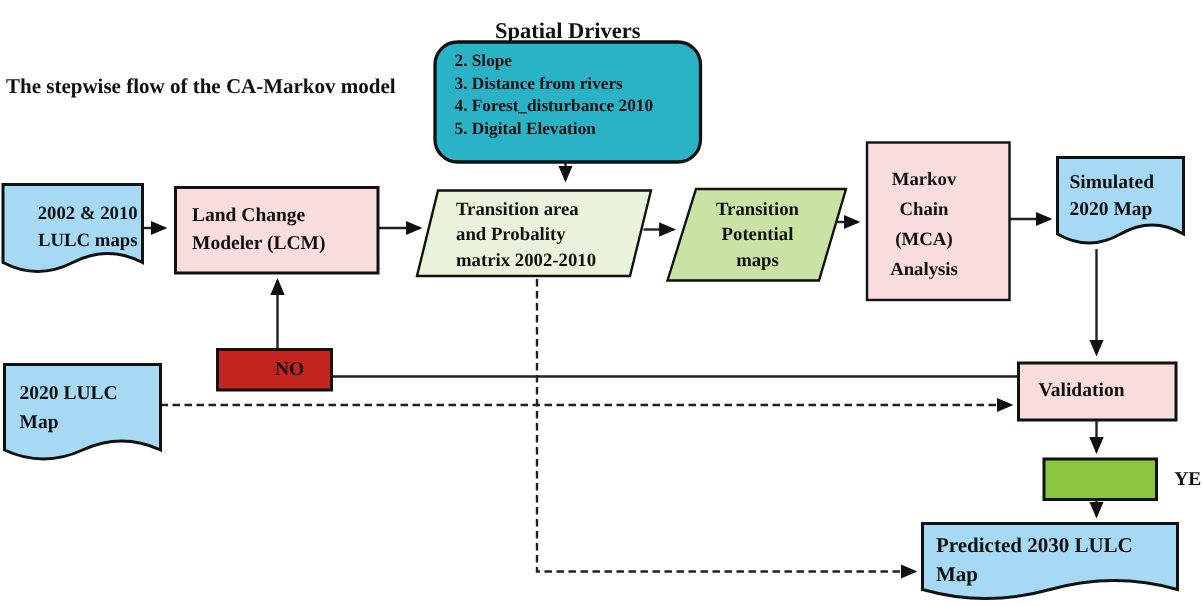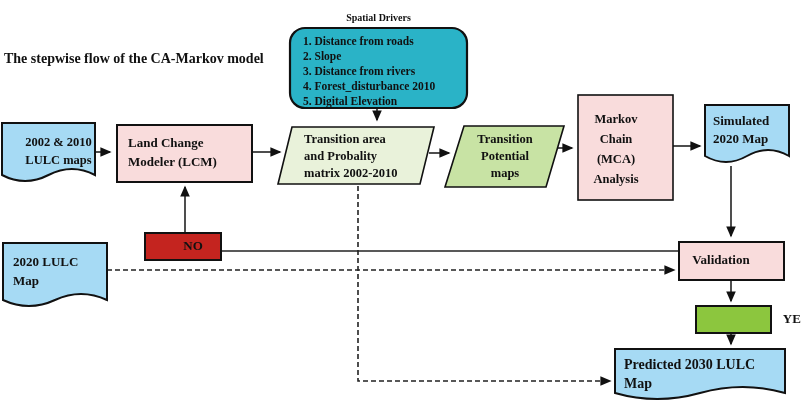--- a/index.html
+++ b/index.html
@@ -4,21 +4,21 @@
 <style>
   html,body{margin:0;padding:0;background:#fff;}
   .stage{
     position:relative;width:801px;height:404px;background:#fff;overflow:hidden;
     font-family:"Liberation Serif","DejaVu Serif",serif;color:#111;
   }
   .stage svg{position:absolute;left:0;top:0;}
   .txt{position:absolute;font-weight:bold;line-height:1.25;white-space:nowrap;}
   .center{text-align:center;}
   .title{font-size:14px;margin-top:48px;}
-  .drivers-label{font-size:10px;}
+  .drivers-label{font-size:15px;}
   .drivers-list{font-size:11.5px;line-height:15px;}
   .doc-label{font-size:13px;line-height:18px;}
   .box-label{font-size:13px;line-height:19px;}
   .para-label{font-size:12.5px;line-height:17px;}
   .small-label{font-size:13px;}
 </style>
 </head>
 <body>
 
 <div class="stage">
@@ -69,21 +69,20 @@
     <path d="M3,243 h104 v57 q-26,-12 -52,0 q-26,12 -52,0 z" stroke="#111" stroke-width="2" fill="#a6daf4"></path>
 
     <path d="M615,349 h170 v44 q-42,-12 -85,0 q-43,12 -85,0 z" stroke="#111" stroke-width="2" fill="#a6daf4"></path>
   </svg>
 
   <div class="txt title" style="left:4px;top:2px;">The stepwise flow of the CA-Markov model</div>
 
   <div class="txt drivers-label center" style="left:290px;top:12px;width:177px;">Spatial Drivers</div>
 
   <div class="txt drivers-list" style="left:303px;top:34px;">
-    <div>1. Distance from roads</div>
     <div>2. Slope</div>
     <div>3. Distance from rivers</div>
     <div>4. Forest_disturbance 2010</div>
     <div>5. Digital Elevation</div>
   </div>
 
   <div class="txt doc-label center" style="left:2px;top:133px;width:113px;font-size:12.5px;">
     <div>2002 &amp; 2010</div>
     <div>LULC maps</div>
   </div>

